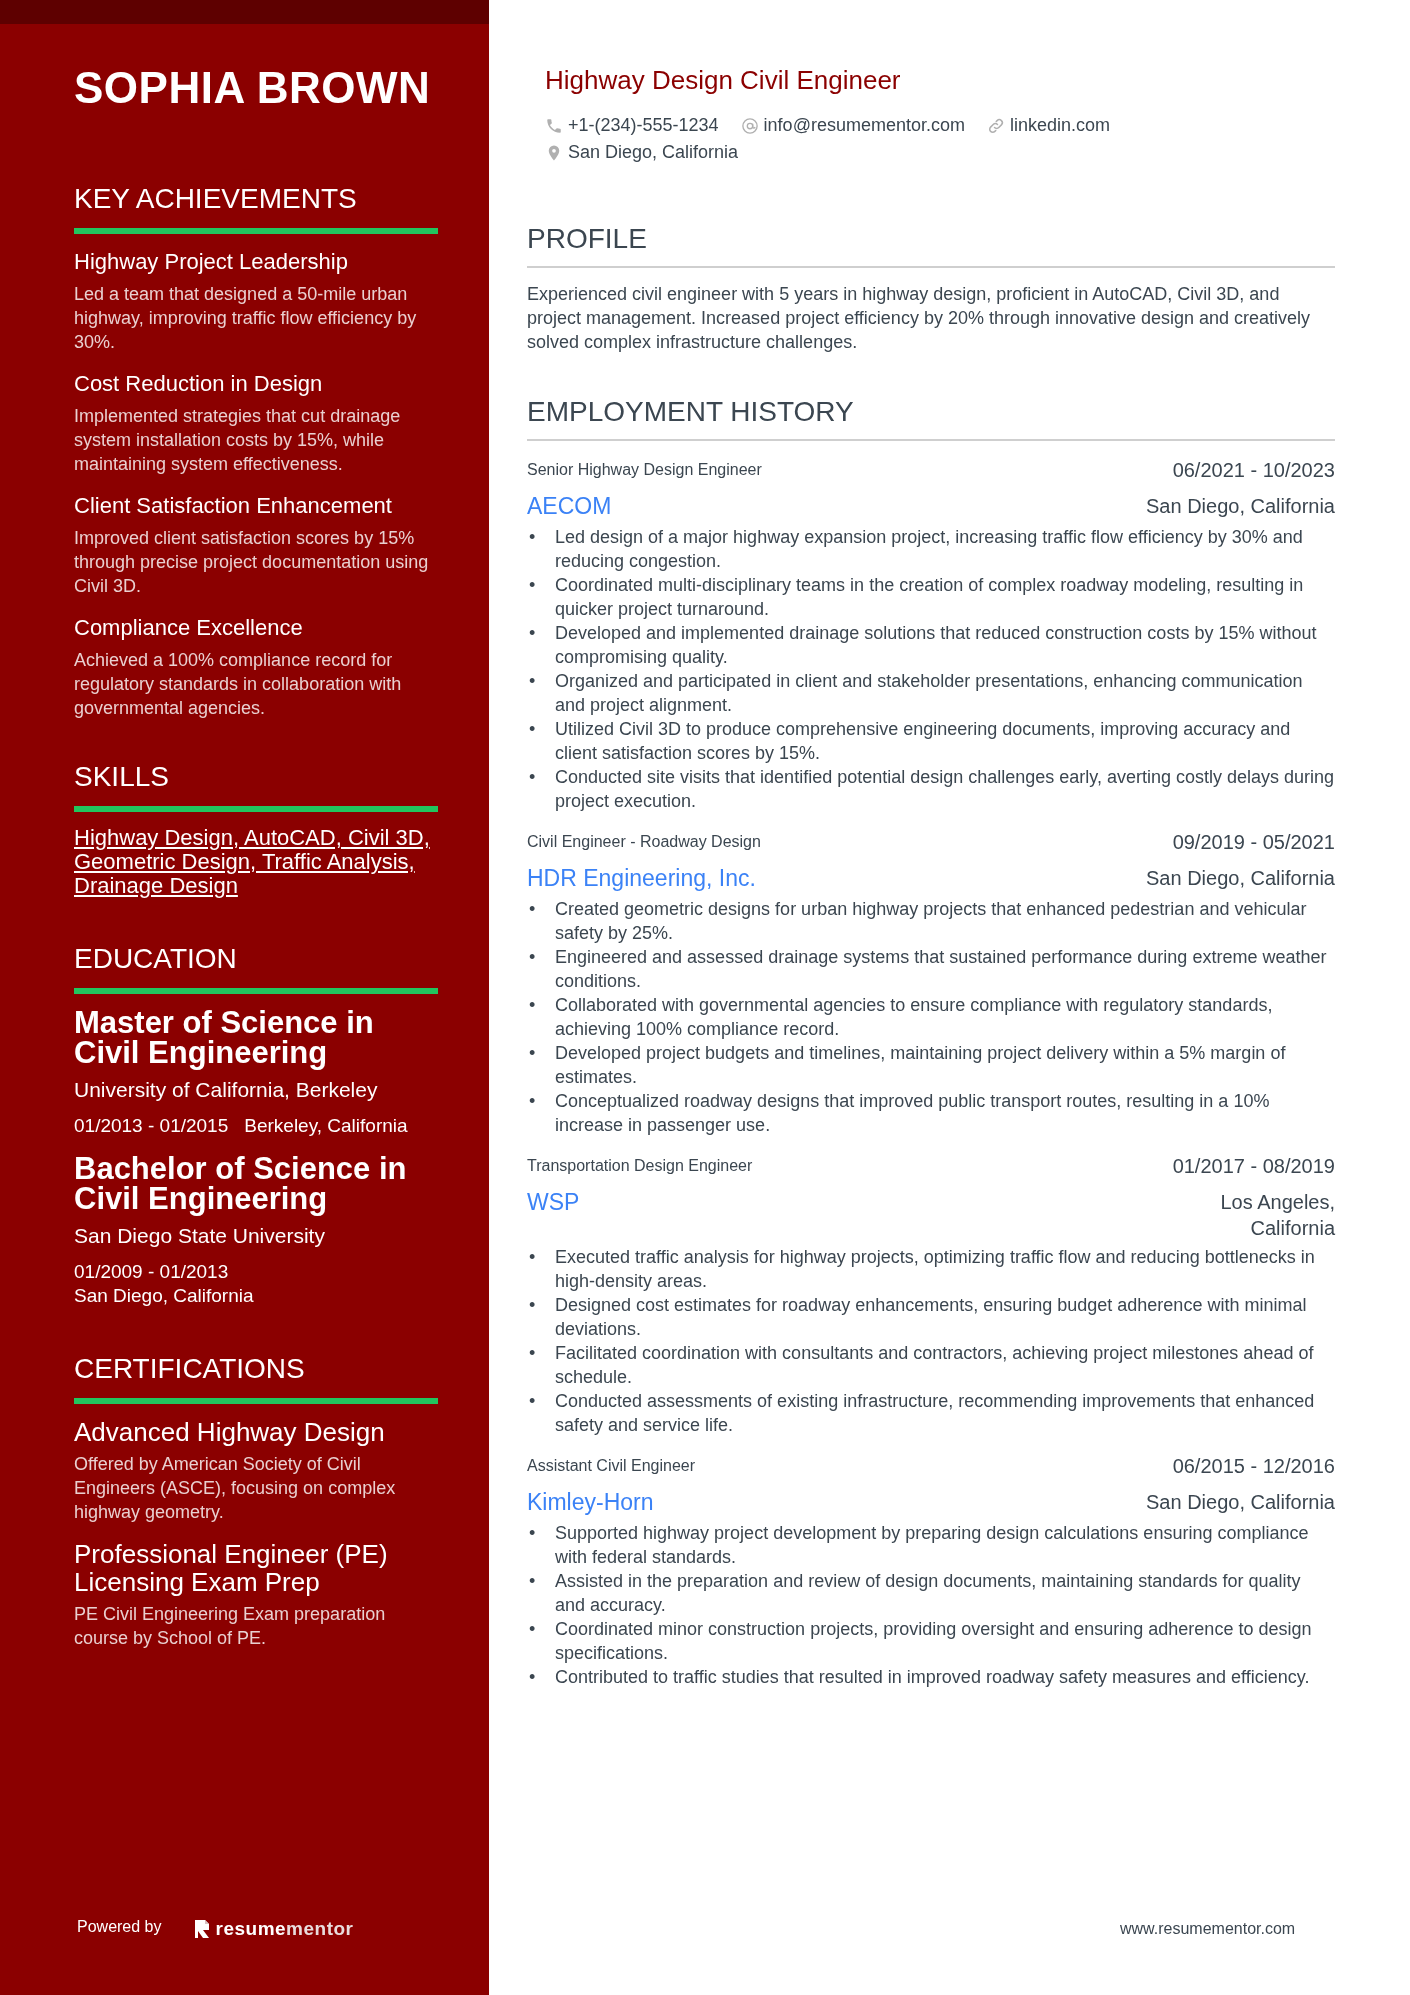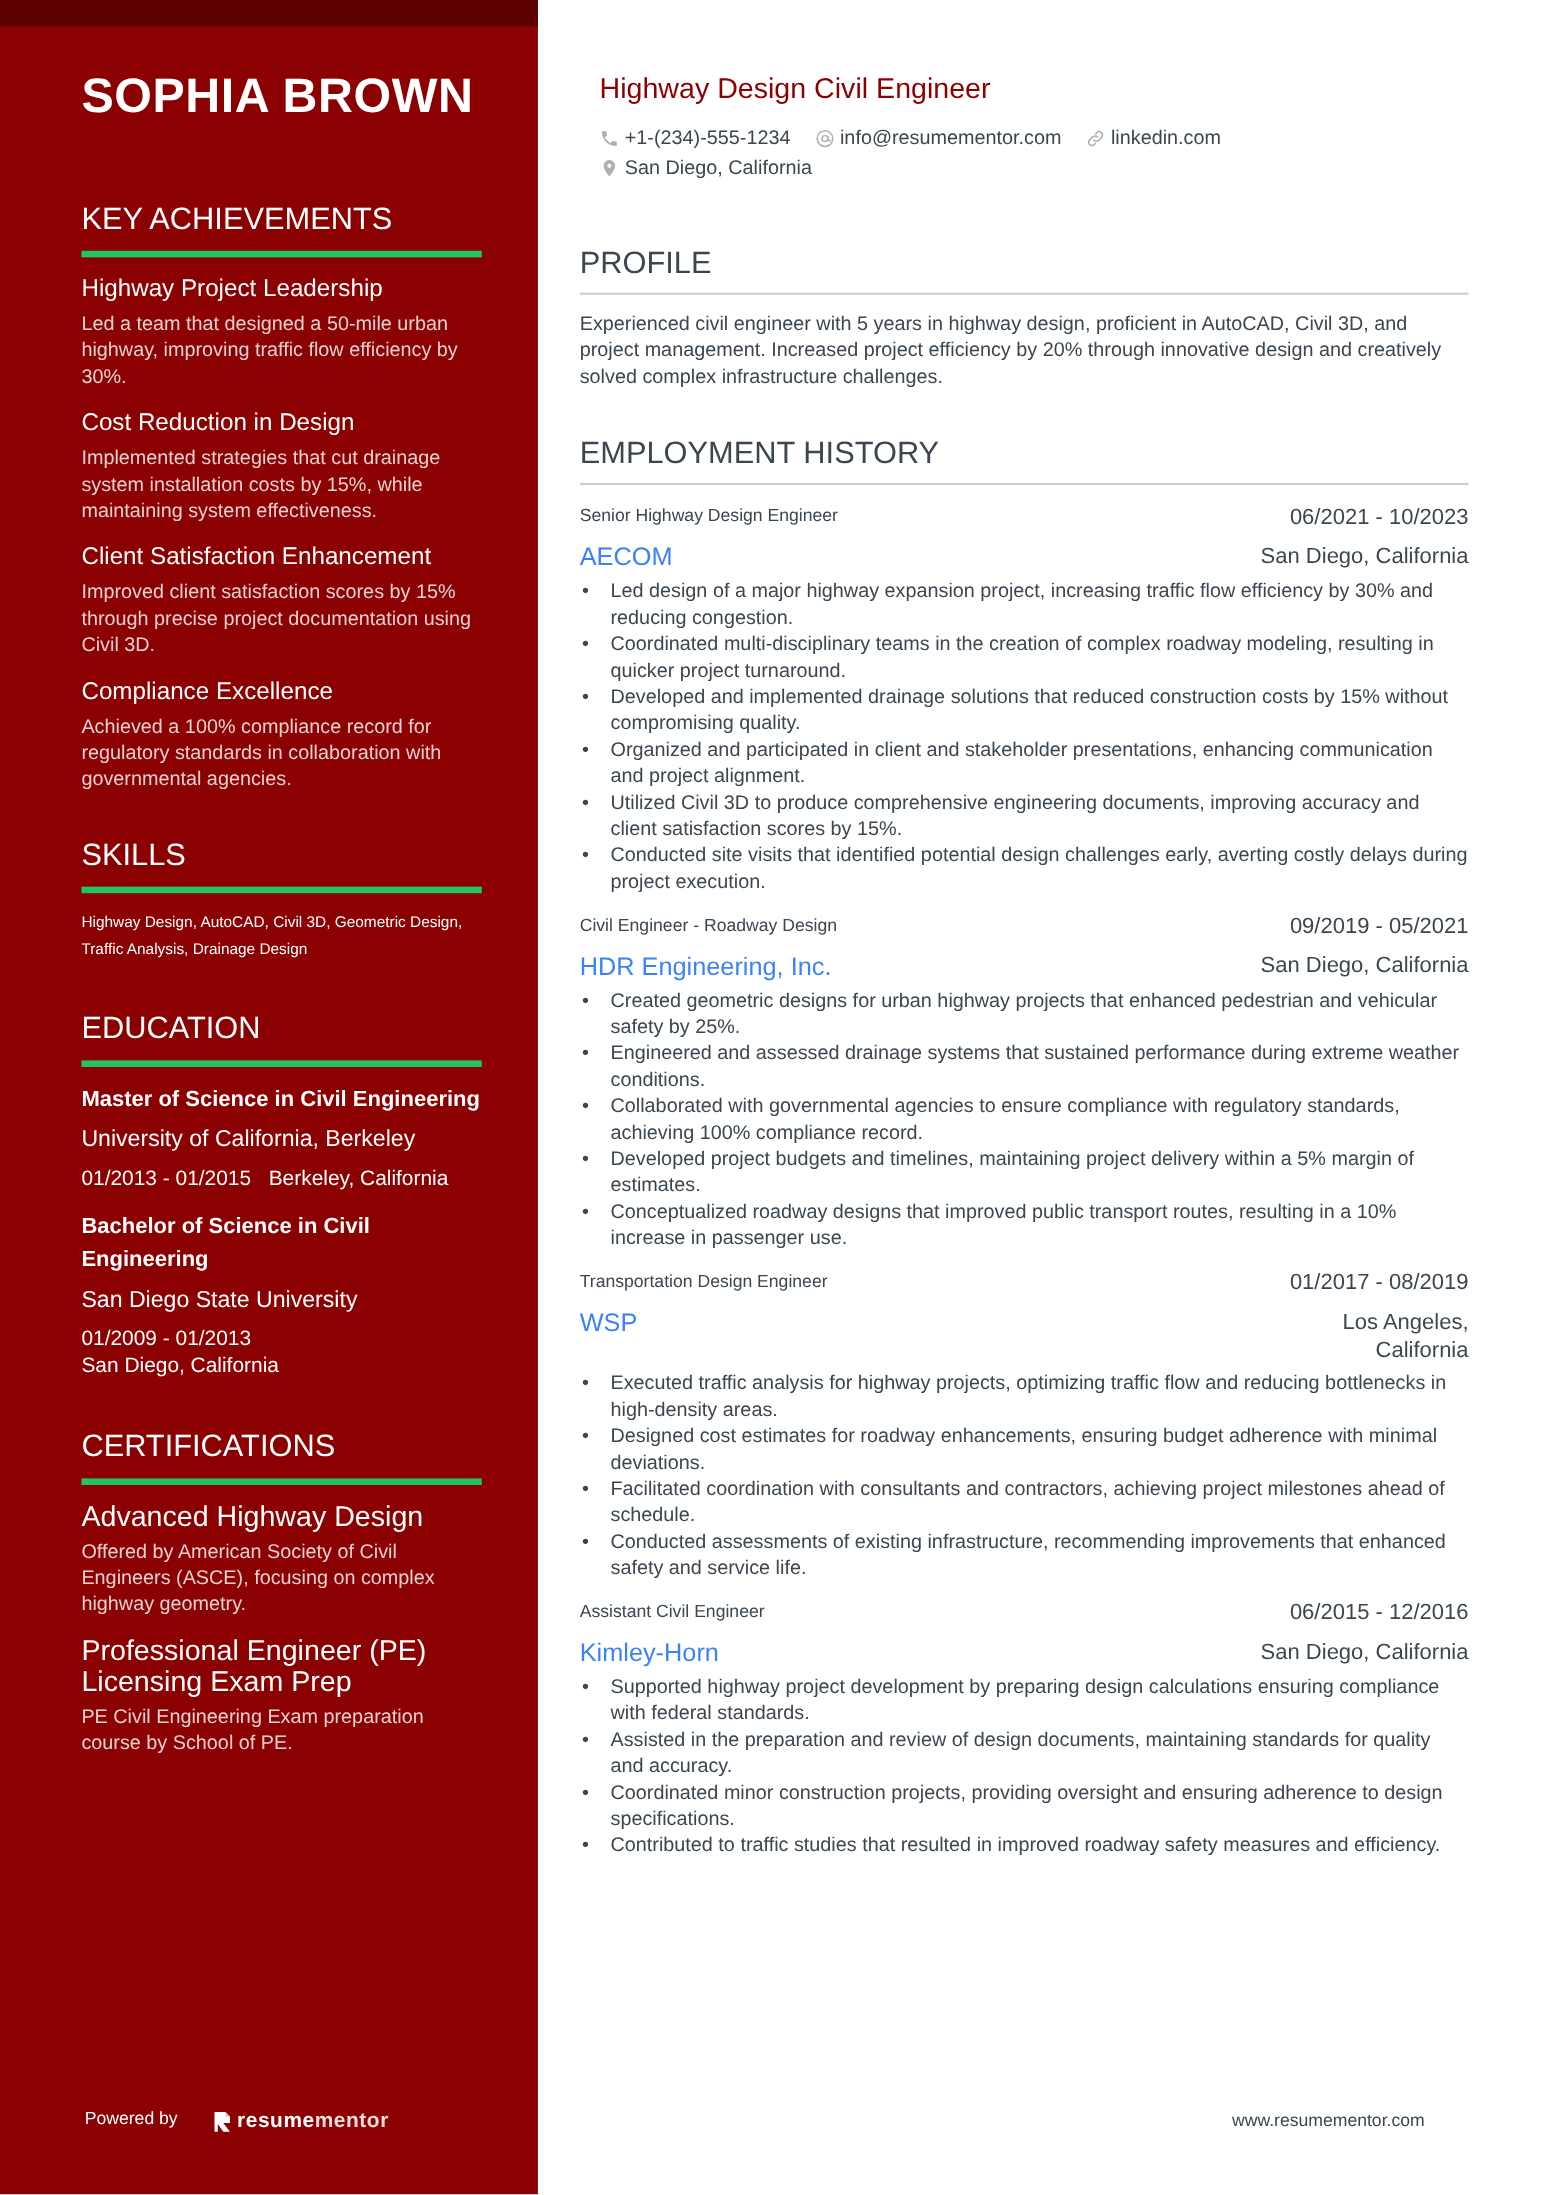--- a/index.html
+++ b/index.html
@@ -17,23 +17,23 @@
 
   .s-section { margin-top: 0; }
   .s-heading {
     font-size: 28px; line-height: 34px; font-weight: 400; color: #ffffff;
     padding-bottom: 12px; border-bottom: 6px solid #22c55e; margin-bottom: 14px;
   }
   .ach-title { font-size: 22px; line-height: 28px; color: #ffffff; }
   .ach-desc { font-size: 18px; line-height: 24px; color: #ead0d0; margin-top: 6px; }
   .ach-item { margin-bottom: 16px; }
 
-  .skills-text { font-size: 14px; line-height: 24px; color: #ffffff; }
-
-  .edu-degree { font-size: 20px; line-height: 30px; font-weight: 700; color: #ffffff; }
+  .skills-text { font-size: 22px; line-height: 24px; color: #ffffff; text-decoration: underline; }
+
+  .edu-degree { font-size: 31px; line-height: 30px; font-weight: 700; color: #ffffff; }
   .edu-school { font-size: 21px; line-height: 28px; color: #ffffff; margin-top: 8px; }
   .edu-meta { font-size: 19px; line-height: 24px; color: #ffffff; margin-top: 10px; }
   .edu-meta .gap { display: inline-block; width: 16px; }
   .edu-item { margin-bottom: 16px; }
 
   .cert-title { font-size: 26px; line-height: 28px; color: #ffffff; }
   .cert-desc { font-size: 18px; line-height: 24px; color: #ead0d0; margin-top: 6px; }
   .cert-item { margin-bottom: 16px; }
 
   .powered {

